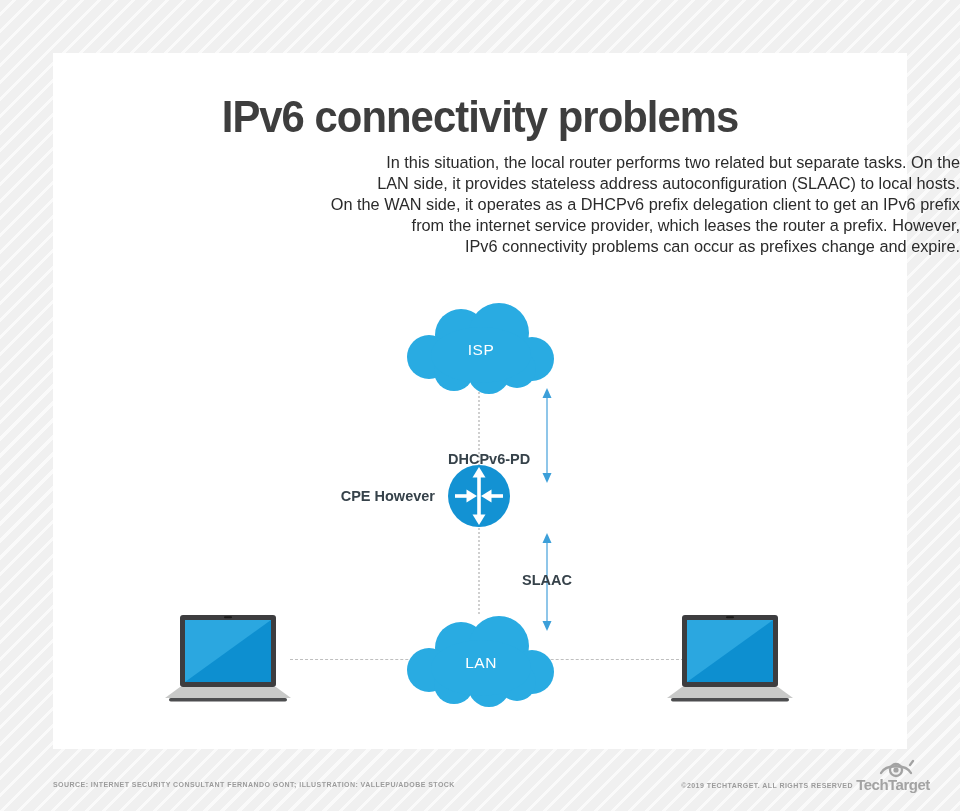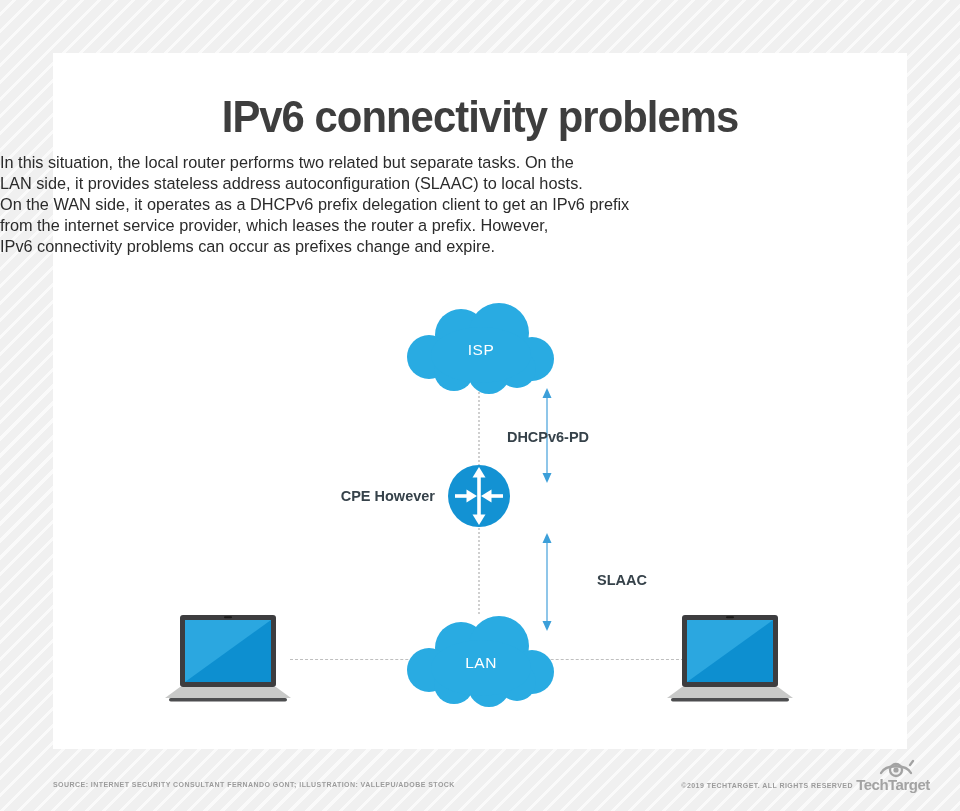--- a/index.html
+++ b/index.html
@@ -11,39 +11,39 @@
   .card{
     position:absolute;left:53px;top:53px;width:854px;height:696px;
     background:#ffffff;
   }
   .title{
     position:absolute;left:0;top:92px;width:960px;text-align:center;
     font-size:44px;font-weight:bold;color:#3e3e3e;letter-spacing:-1px;
     transform:scaleX(0.95);transform-origin:center top;margin:0;
   }
   .description{
-    position:absolute;left:0;top:152px;width:960px;text-align:left;
+    position:absolute;left:0;top:152px;width:960px;text-align:right;
     font-size:16.3px;line-height:21px;color:#2b2b2b;white-space:pre-line;
     font-weight:500;
   }
   .abs{position:absolute;}
   .link-dotted{
     position:absolute;left:478px;top:392px;height:222px;width:0;
     border-left:2px dotted #cfcfcf;z-index:1;
   }
   .link-dashed{
     position:absolute;left:290px;top:659px;width:394px;height:0;
     border-top:1px dashed #bfbfbf;z-index:1;
   }
   .cloud{z-index:2;}
   .node-label{
     position:absolute;font-size:14.5px;font-weight:700;color:#36424a;z-index:3;
   }
-  .lbl-dhcp{left:448px;top:429px;width:200px;text-align:center;}
-  .lbl-slaac{left:447px;top:572px;width:200px;text-align:right;}
+  .lbl-dhcp{left:448px;top:451px;width:200px;}
+  .lbl-slaac{left:447px;top:572px;width:200px;text-align:center;}
   .lbl-cpe{left:280px;top:488px;width:155px;text-align:right;font-weight:600;}
   .footer-text{
     position:absolute;font-size:7px;font-weight:bold;color:#9c9c9c;
     letter-spacing:0.45px;z-index:2;
   }
   .footer-src{left:53px;top:781px;}
   .footer-copy{right:107px;top:782px;}
   svg{display:block;}
   .cloud-text{font-family:"Liberation Sans",sans-serif;font-size:15.5px;letter-spacing:0.5px;fill:#ffffff;}
   .tt-word{font-family:"Liberation Sans",sans-serif;font-size:15px;font-weight:bold;fill:#a3a3a3;letter-spacing:-0.5px;}

